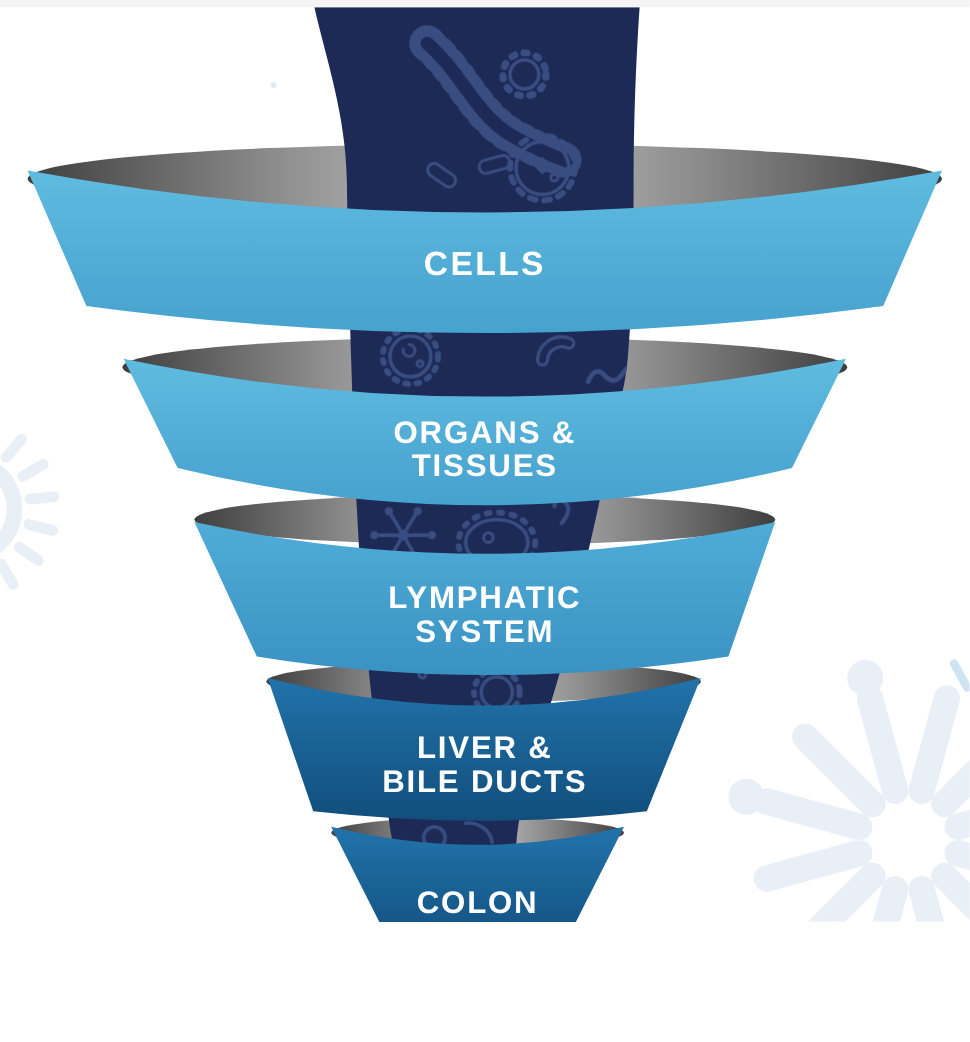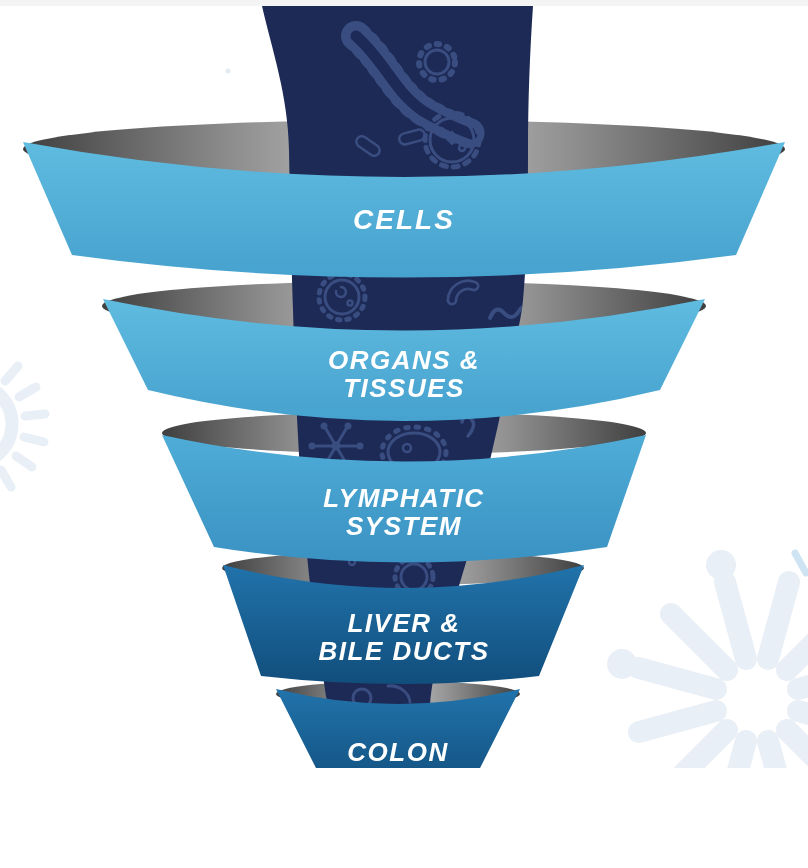--- a/index.html
+++ b/index.html
@@ -1,16 +1,16 @@
 <!DOCTYPE html>
 <html><head>
 <meta charset="utf-8">
 <style>
   html,body{margin:0;padding:0;background:#ffffff;}
-  .stage{width:808px;height:768px;position:relative;overflow:hidden;margin:0 auto;font-style:italic;}
+  .stage{width:808px;height:768px;position:relative;overflow:hidden;margin:0 auto;}
   svg{display:block;}
   .label{
     font-family:"Liberation Sans", sans-serif;
     font-weight:bold;
     letter-spacing:1.5px;
   }
   .label-lg{font-size:28px;letter-spacing:2px;}
   .label-md{font-size:26px;}
 </style>
 </head>

